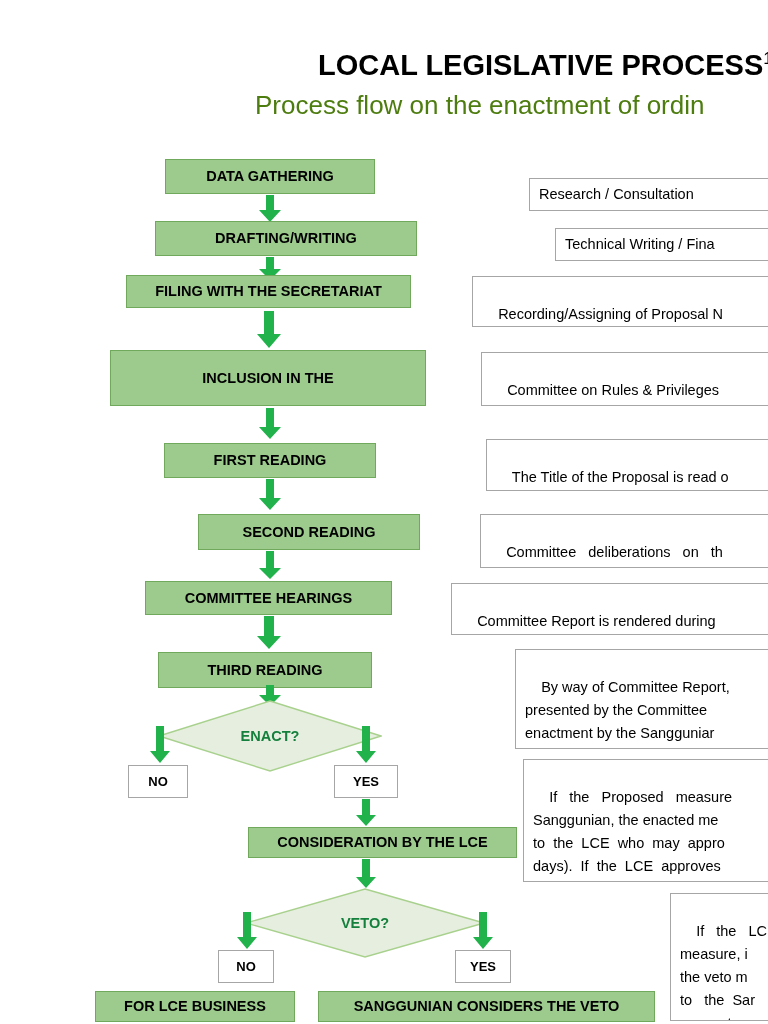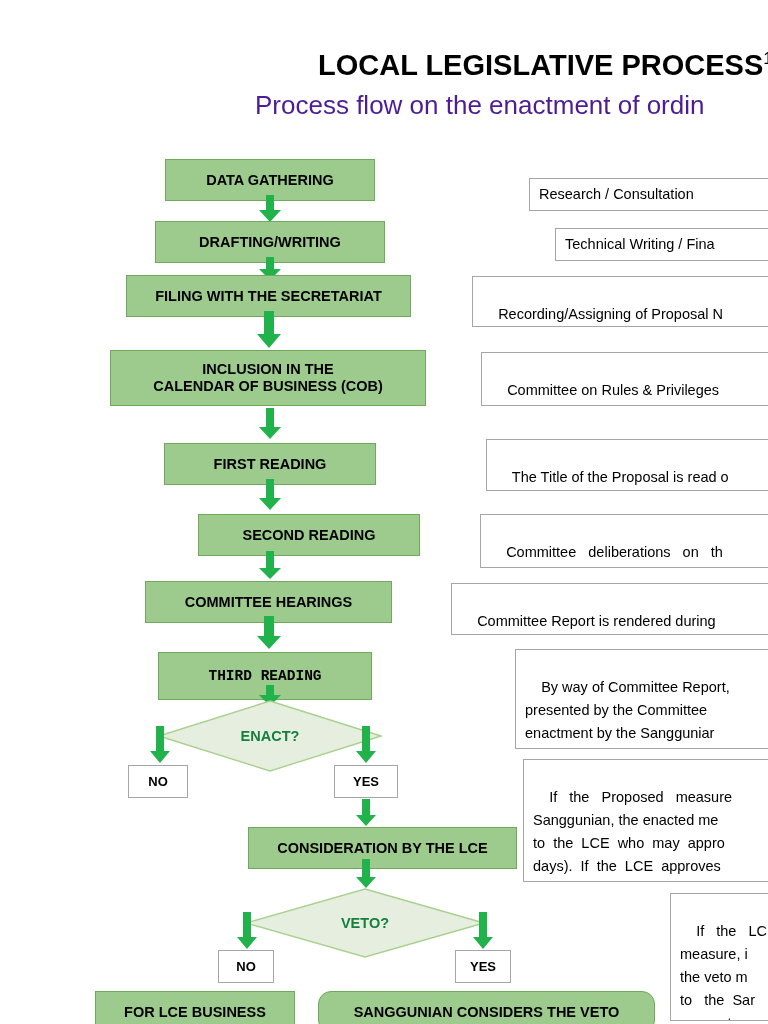--- a/index.html
+++ b/index.html
@@ -39,38 +39,38 @@
     line-height: 0;
   }
   .subtitle {
     position: absolute;
     left: 255px;
     top: 88px;
     white-space: nowrap;
     font-size: 26px;
     font-weight: normal;
     line-height: 34px;
-    color: #4c1d95;
+    color: #4d7c0f;
   }
 
   
   .proc {
     position: absolute;
     box-sizing: border-box;
     background: #9DCB8D;
     border: 1px solid #70A85C;
     color: #000000;
     font-weight: bold;
     font-size: 14.5px;
     line-height: 1.15;
     display: flex;
     align-items: center;
     justify-content: center;
     text-align: center;
-    padding: 20px 6px;
+    padding: 14px 6px;
   }
 
   
   .diamond {
     position: absolute;
   }
   .diamond svg {
     display: block;
   }
   .diamond .dlabel {
@@ -138,21 +138,21 @@
   <div class="proc" style="left:165px; top:159px; width:210px; height:35px;">
     <span>DATA GATHERING</span>
   </div>
 
   <div class="arrow" style="left:258px; top:195px;">
     <svg width="24" height="28" viewBox="0 0 24 28">
         <polygon points="8,0 16,0 16,15 23,15 12,27 1,15 8,15" fill="#22B24C"></polygon>
       </svg>
   </div>
 
-  <div class="proc" style="left:155px; top:221px; width:230px; height:35px;">
+  <div class="proc" style="left:155px; top:221px; width:262px; height:35px;">
     <span>DRAFTING/WRITING</span>
   </div>
 
   <div class="arrow" style="left:258px; top:257px;">
     <svg width="24" height="24" viewBox="0 0 24 24">
         <polygon points="8,0 16,0 16,12 23,12 12,23 1,12 8,12" fill="#22B24C"></polygon>
       </svg>
   </div>
 
   <div class="proc" style="left:126px; top:275px; width:285px; height:33px;">
@@ -160,21 +160,20 @@
   </div>
 
   <div class="arrow" style="left:256px; top:311px;">
     <svg width="26" height="38" viewBox="0 0 26 38">
         <polygon points="8,0 18,0 18,23 25,23 13,37 1,23 8,23" fill="#22B24C"></polygon>
       </svg>
   </div>
 
   <div class="proc" style="left:110px; top:350px; width:316px; height:56px; flex-direction:column; justify-content:center;">
     <span>INCLUSION IN THE</span>
-    <span>CALENDAR OF BUSINESS (COB)</span>
   </div>
 
   <div class="arrow" style="left:258px; top:408px;">
     <svg width="24" height="32" viewBox="0 0 24 32">
         <polygon points="8,0 16,0 16,19 23,19 12,31 1,19 8,19" fill="#22B24C"></polygon>
       </svg>
   </div>
 
   <div class="proc" style="left:164px; top:443px; width:212px; height:35px;">
     <span>FIRST READING</span>
@@ -199,21 +198,21 @@
   <div class="proc" style="left:145px; top:581px; width:247px; height:34px;">
     <span>COMMITTEE HEARINGS</span>
   </div>
 
   <div class="arrow" style="left:256px; top:616px;">
     <svg width="26" height="34" viewBox="0 0 26 34">
         <polygon points="8,0 18,0 18,20 25,20 13,33 1,20 8,20" fill="#22B24C"></polygon>
       </svg>
   </div>
 
-  <div class="proc" style="left:158px; top:652px; width:214px; height:48px;font-family:Liberation Mono, monospace;">
+  <div class="proc" style="left:158px; top:652px; width:214px; height:36px;">
     <span>THIRD READING</span>
   </div>
 
   <div class="arrow" style="left:258px; top:685px;">
     <svg width="24" height="22" viewBox="0 0 24 22">
         <polygon points="8,0 16,0 16,10 23,10 12,21 1,10 8,10" fill="#22B24C"></polygon>
       </svg>
   </div>
 
   <div class="diamond" style="left:158px; top:700px; width:224px; height:72px;">
@@ -279,21 +278,21 @@
       </svg>
   </div>
   <div class="yn" style="left:455px; top:950px; width:56px; height:33px;">
     <span>YES</span>
   </div>
 
   <div class="proc" style="left:95px; top:991px; width:200px; height:31px;">
     <span>FOR LCE BUSINESS</span>
   </div>
 
-  <div class="proc" style="left:318px; top:991px; width:337px; height:31px;border-radius:13px;">
+  <div class="proc" style="left:318px; top:991px; width:337px; height:31px;">
     <span>SANGGUNIAN CONSIDERS THE VETO</span>
   </div>
 
   <div class="note" style="left:529px; top:178px; width:260px; height:33px; display:flex; align-items:center;">
     <span>Research / Consultation</span>
   </div>
 
   <div class="note" style="left:555px; top:228px; width:260px; height:33px; display:flex; align-items:center;">
     <span>Technical Writing / Fina</span>
   </div>

